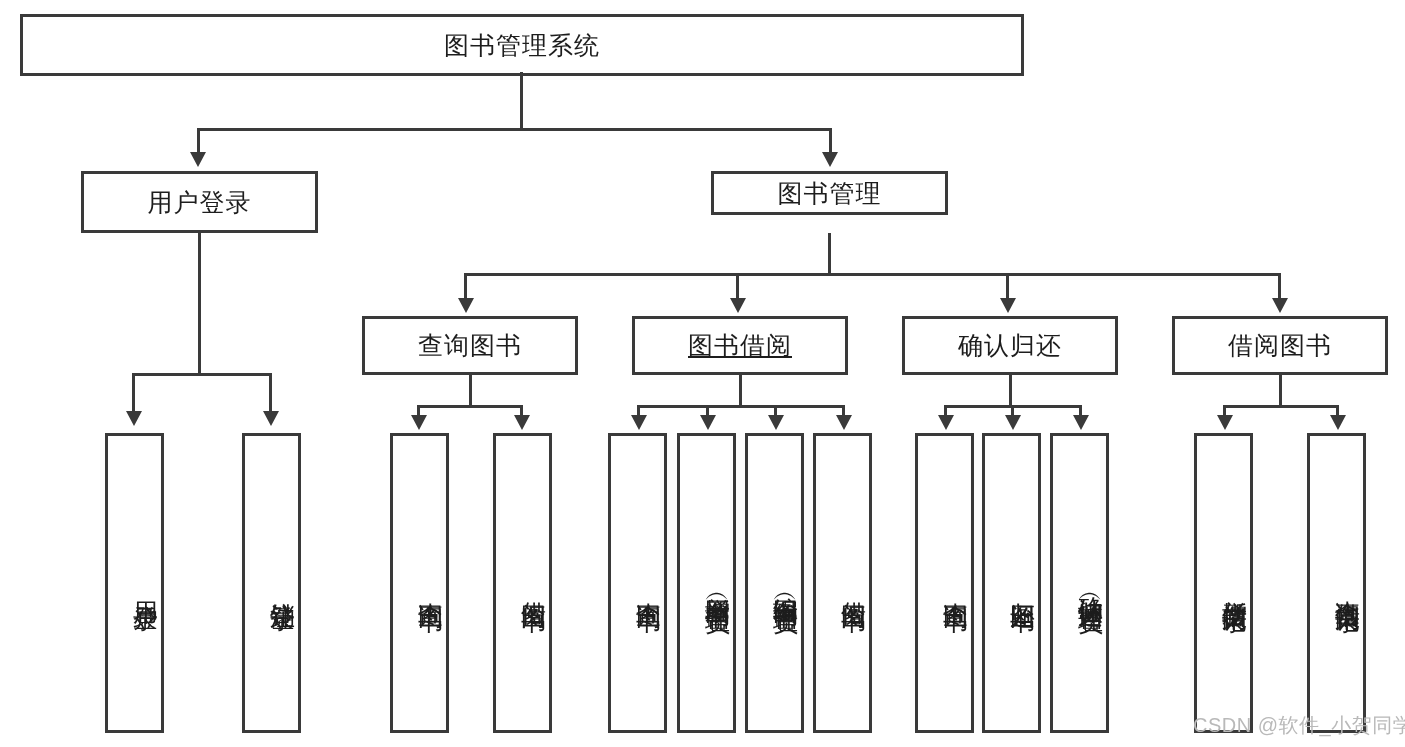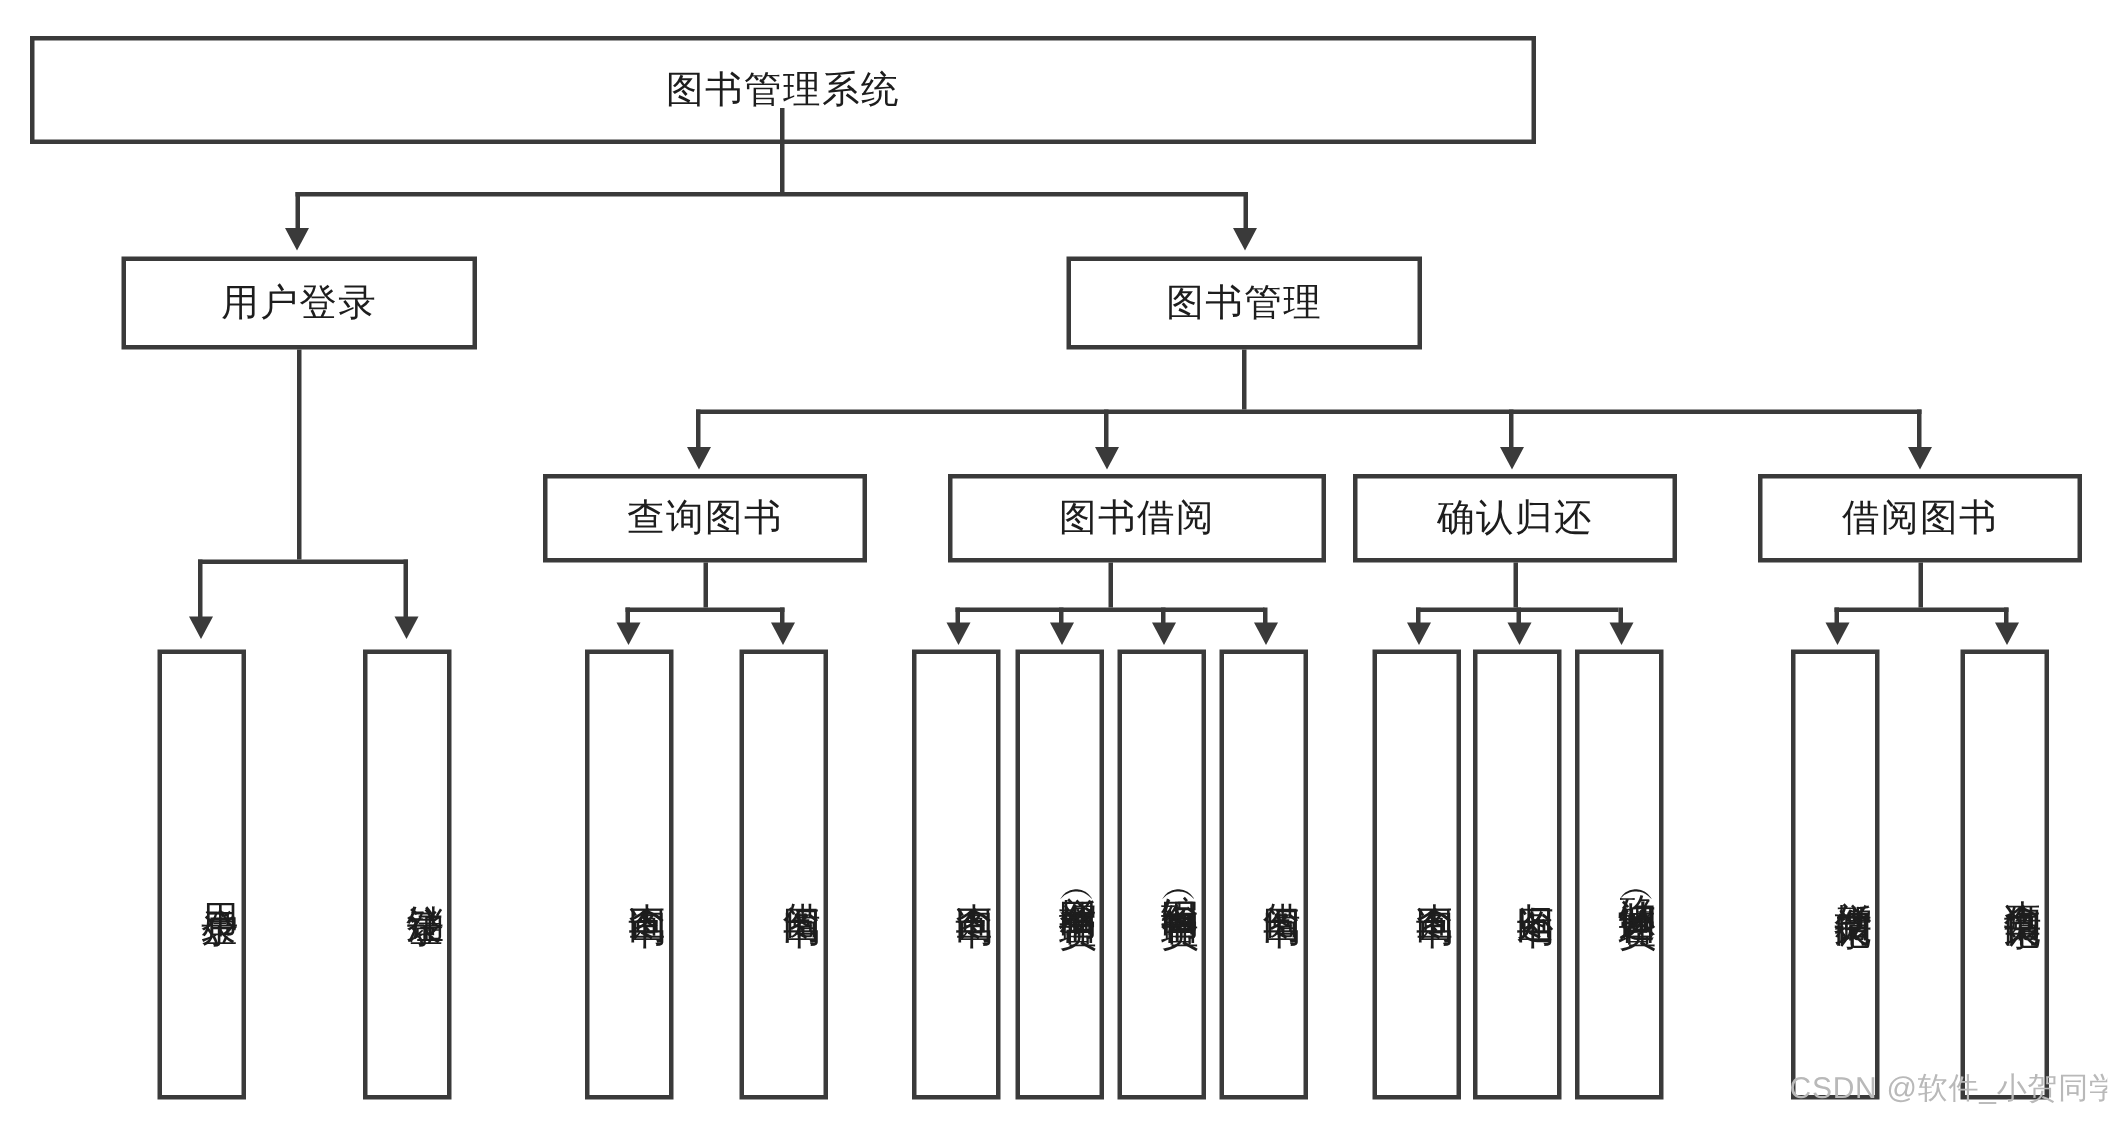--- a/index.html
+++ b/index.html
@@ -67,39 +67,39 @@
     font-size: 20px;
     white-space: nowrap;
     letter-spacing: 0.5px;
   }
 </style>
 </head>
 <body>
 
 <div id="canvas">
 
-  <div class="node horiz" style="left:20px; top:24px; width:1004px; height:72px;">
+  <div class="node horiz" style="left:20px; top:14px; width:1004px; height:62px;">
     <span class="label">图书管理系统</span>
   </div>
 
   <div class="edge v" style="left:520px; top:72px; height:56px;"></div>
 
   <div class="edge h" style="left:197px; top:128px; width:635px;"></div>
 
   <div class="edge v" style="left:197px; top:128px; height:28px;"></div>
   <div class="arrow" style="left:190px; top:152px;"></div>
 
   <div class="edge v" style="left:829px; top:128px; height:28px;"></div>
   <div class="arrow" style="left:822px; top:152px;"></div>
 
   <div class="node horiz" style="left:81px; top:171px; width:237px; height:62px;">
     <span class="label">用户登录</span>
   </div>
 
-  <div class="node horiz" style="left:711px; top:171px; width:237px; height:62px;">
+  <div class="node horiz" style="left:711px; top:171px; width:237px; height:44px;">
     <span class="label">图书管理</span>
   </div>
 
   <div class="edge v" style="left:198px; top:233px; height:140px;"></div>
   <div class="edge h" style="left:132px; top:373px; width:140px;"></div>
   <div class="edge v" style="left:132px; top:373px; height:44px;"></div>
   <div class="arrow" style="left:126px; top:411px;"></div>
   <div class="edge v" style="left:269px; top:373px; height:44px;"></div>
   <div class="arrow" style="left:263px; top:411px;"></div>
 
@@ -110,21 +110,21 @@
   <div class="edge v" style="left:736px; top:273px; height:32px;"></div>
   <div class="arrow" style="left:730px; top:298px;"></div>
   <div class="edge v" style="left:1006px; top:273px; height:32px;"></div>
   <div class="arrow" style="left:1000px; top:298px;"></div>
   <div class="edge v" style="left:1278px; top:273px; height:32px;"></div>
   <div class="arrow" style="left:1272px; top:298px;"></div>
 
   <div class="node horiz" style="left:362px; top:316px; width:216px; height:59px;">
     <span class="label">查询图书</span>
   </div>
-  <div class="node horiz" style="left:632px; top:316px; width:252px; height:59px;">
+  <div class="node horiz" style="left:632px; top:316px; width:216px; height:59px;text-decoration:underline;">
     <span class="label">图书借阅</span>
   </div>
   <div class="node horiz" style="left:902px; top:316px; width:216px; height:59px;">
     <span class="label">确认归还</span>
   </div>
   <div class="node horiz" style="left:1172px; top:316px; width:216px; height:59px;">
     <span class="label">借阅图书</span>
   </div>
 
   <div class="edge v" style="left:469px; top:375px; height:30px;"></div>

